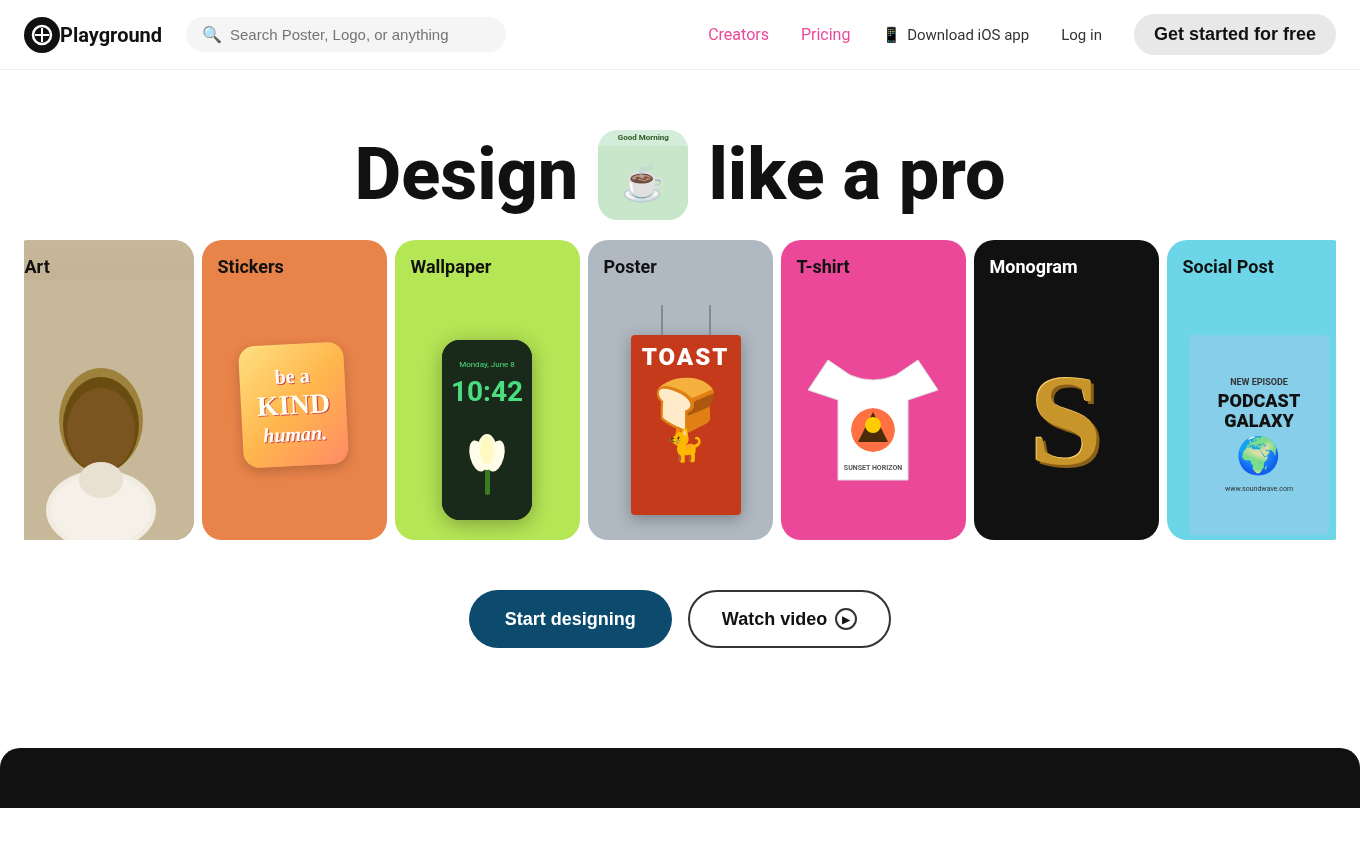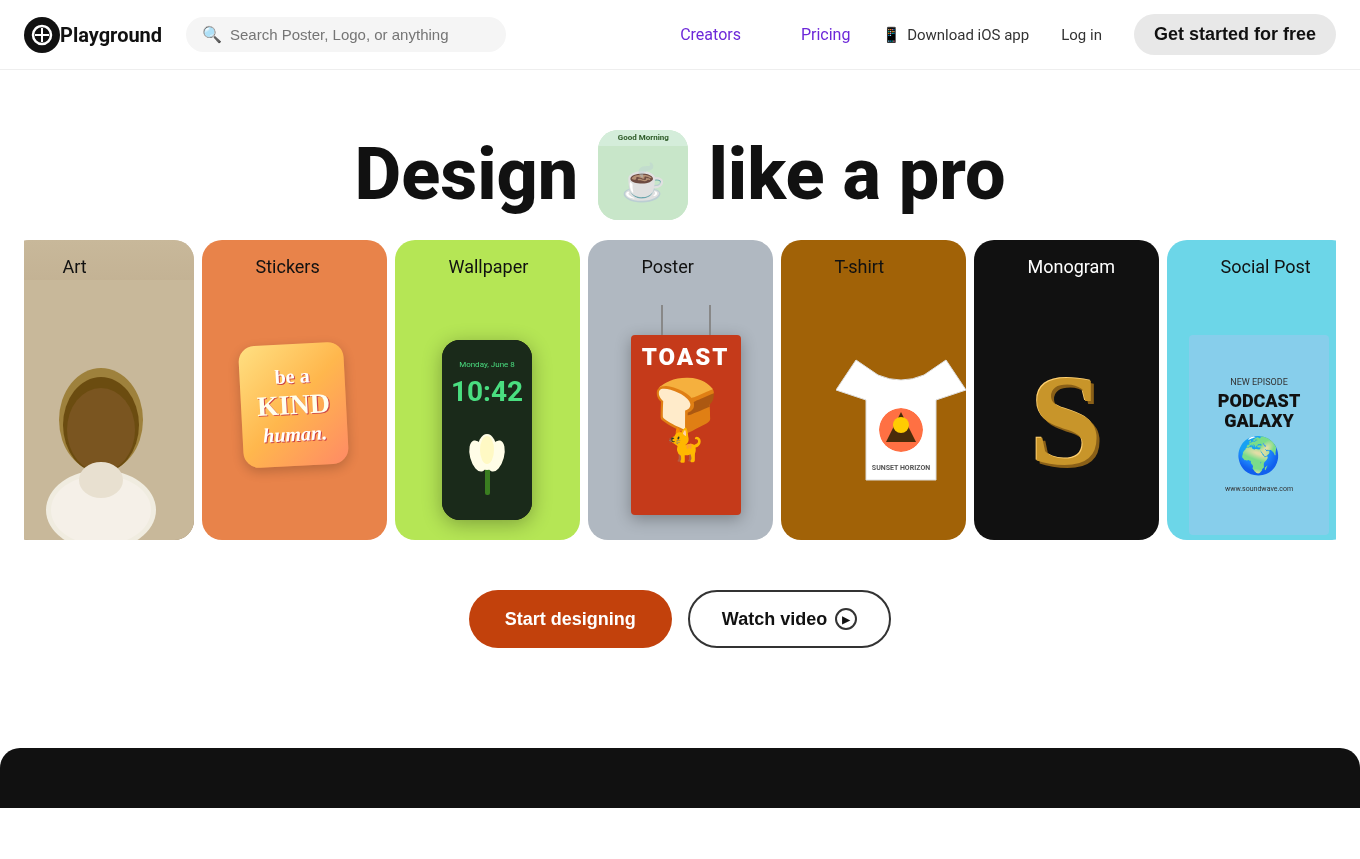--- a/index.html
+++ b/index.html
@@ -58,24 +58,23 @@
       width: 100%;
     }
     .nav-center {
       display: flex;
       align-items: center;
       gap: 32px;
       margin-left: auto;
     }
     .nav-link {
       font-size: 16px;
-      color: #6d28d9;
+      color: #ec4899;
       text-decoration: none;
       cursor: pointer;
-      margin-left: 28px;
     }
     .nav-ios {
       display: flex;
       align-items: center;
       gap: 6px;
       font-size: 15px;
       color: #333;
       cursor: pointer;
     }
     .nav-login {
@@ -142,33 +141,32 @@
       position: relative;
       overflow: hidden;
       display: flex;
       flex-direction: column;
     }
     .card-label {
       position: absolute;
       top: 16px;
       left: 16px;
       font-size: 18px;
-      font-weight: 400;
+      font-weight: 700;
       color: #111;
       z-index: 2;
-      margin-left: 38px;
     }
     .card-label.white { color: #fff; }
 
     
     .card-art { background: #d4c5b0; }
     .card-stickers { background: #e8834a; }
     .card-wallpaper { background: #b5e655; }
     .card-poster { background: #b0b8c1; padding-left: 11px; }
-    .card-tshirt { background: #a16207; align-items: flex-end; }
+    .card-tshirt { background: #ec4899; }
     .card-monogram { background: #111; }
     .card-social { background: #6cd6e8; }
 
     
     .art-person {
       width: 100%;
       height: 100%;
       background: linear-gradient(to bottom, #c8b89a, #a89070);
       display: flex;
       align-items: flex-end;
@@ -229,33 +227,33 @@
       background: #87ceeb;
       margin-top: 50px;
       border-radius: 4px;
       display: flex;
       flex-direction: column;
       align-items: center;
       justify-content: center;
       padding: 12px;
       gap: 4px;
     }
-    .social-tag { font-size: 9px; font-weight: 400; color: #333; text-transform: uppercase; }
+    .social-tag { font-size: 9px; font-weight: 700; color: #333; text-transform: uppercase; }
     .social-big { font-size: 18px; font-weight: 900; color: #111; text-align: center; line-height: 1.1; }
     .social-globe { font-size: 36px; }
 
     
     .cta-row {
       display: flex;
       gap: 16px;
       margin-top: 30px;
       justify-content: center;
     }
     .btn-start {
-      background: #c2410c;
+      background: #0c4a6e;
       color: #fff;
       border: none;
       border-radius: 50px;
       padding: 16px 36px;
       font-size: 18px;
       font-weight: 600;
       cursor: pointer;
     }
     .btn-watch {
       background: transparent;

